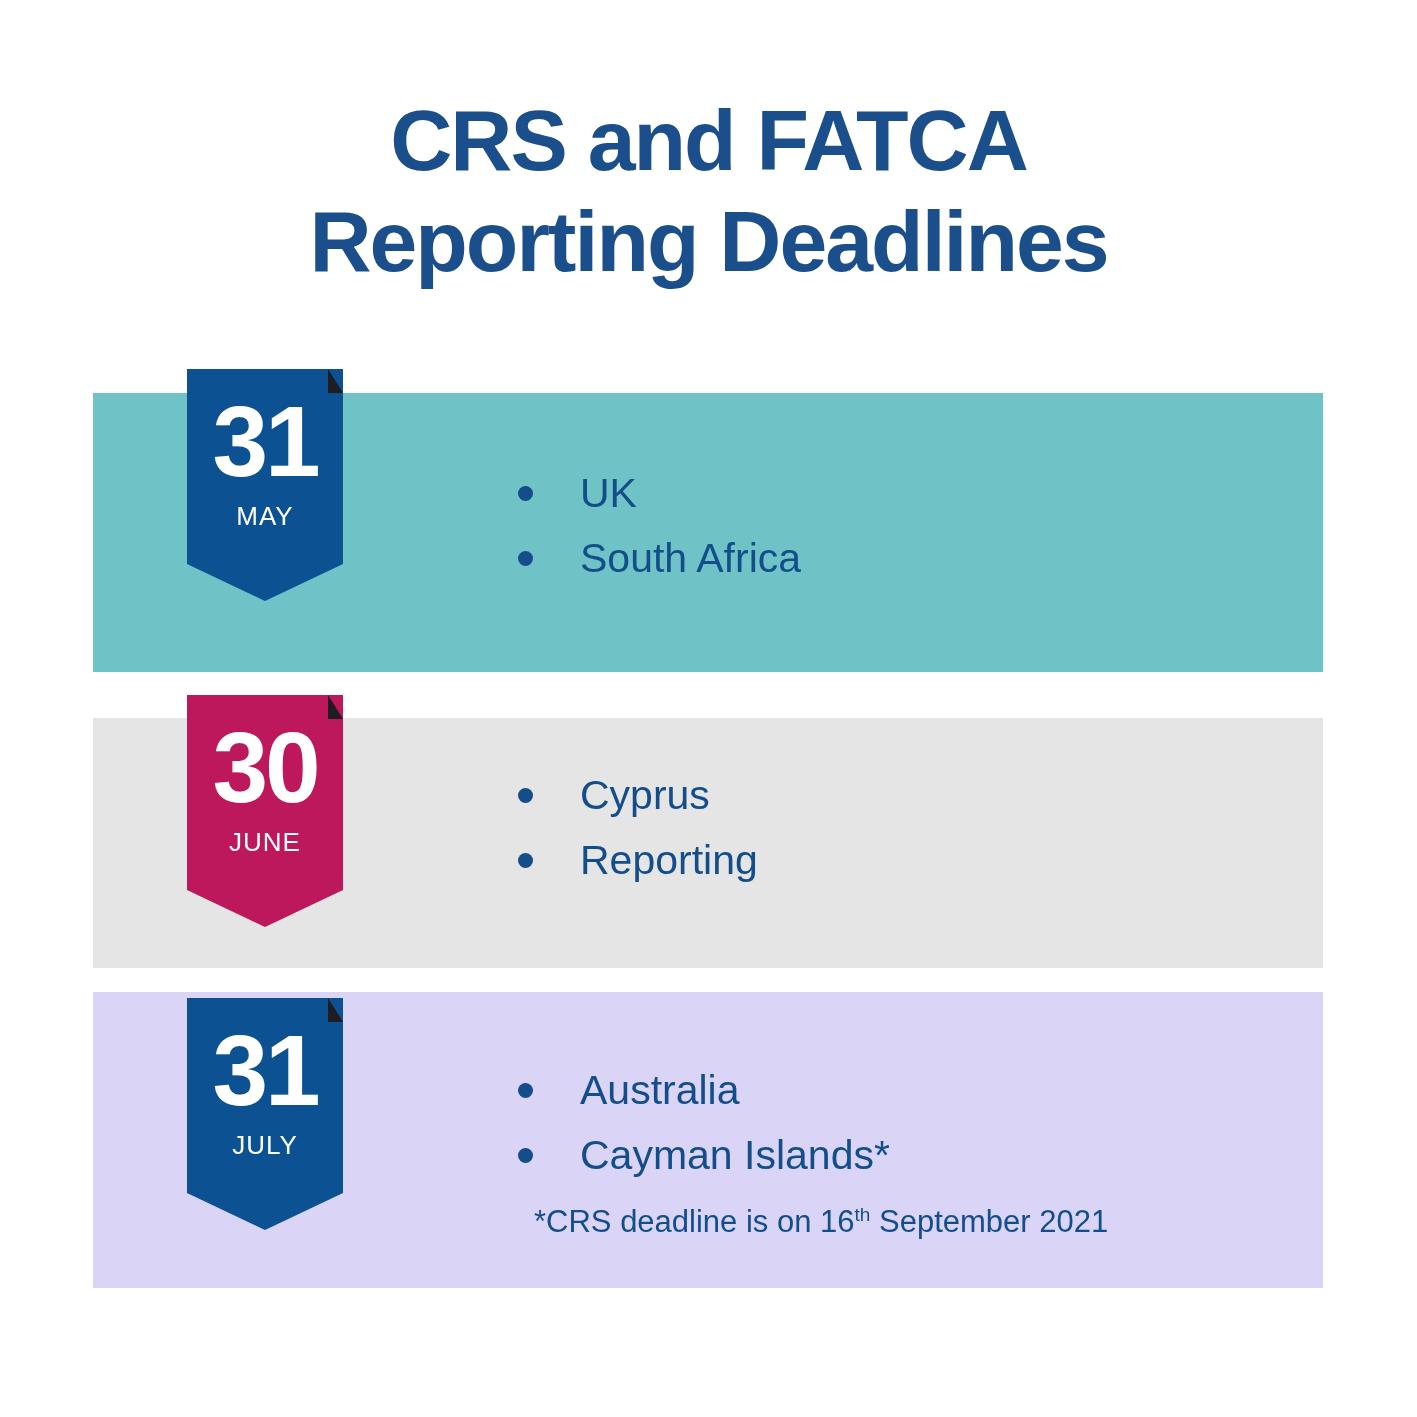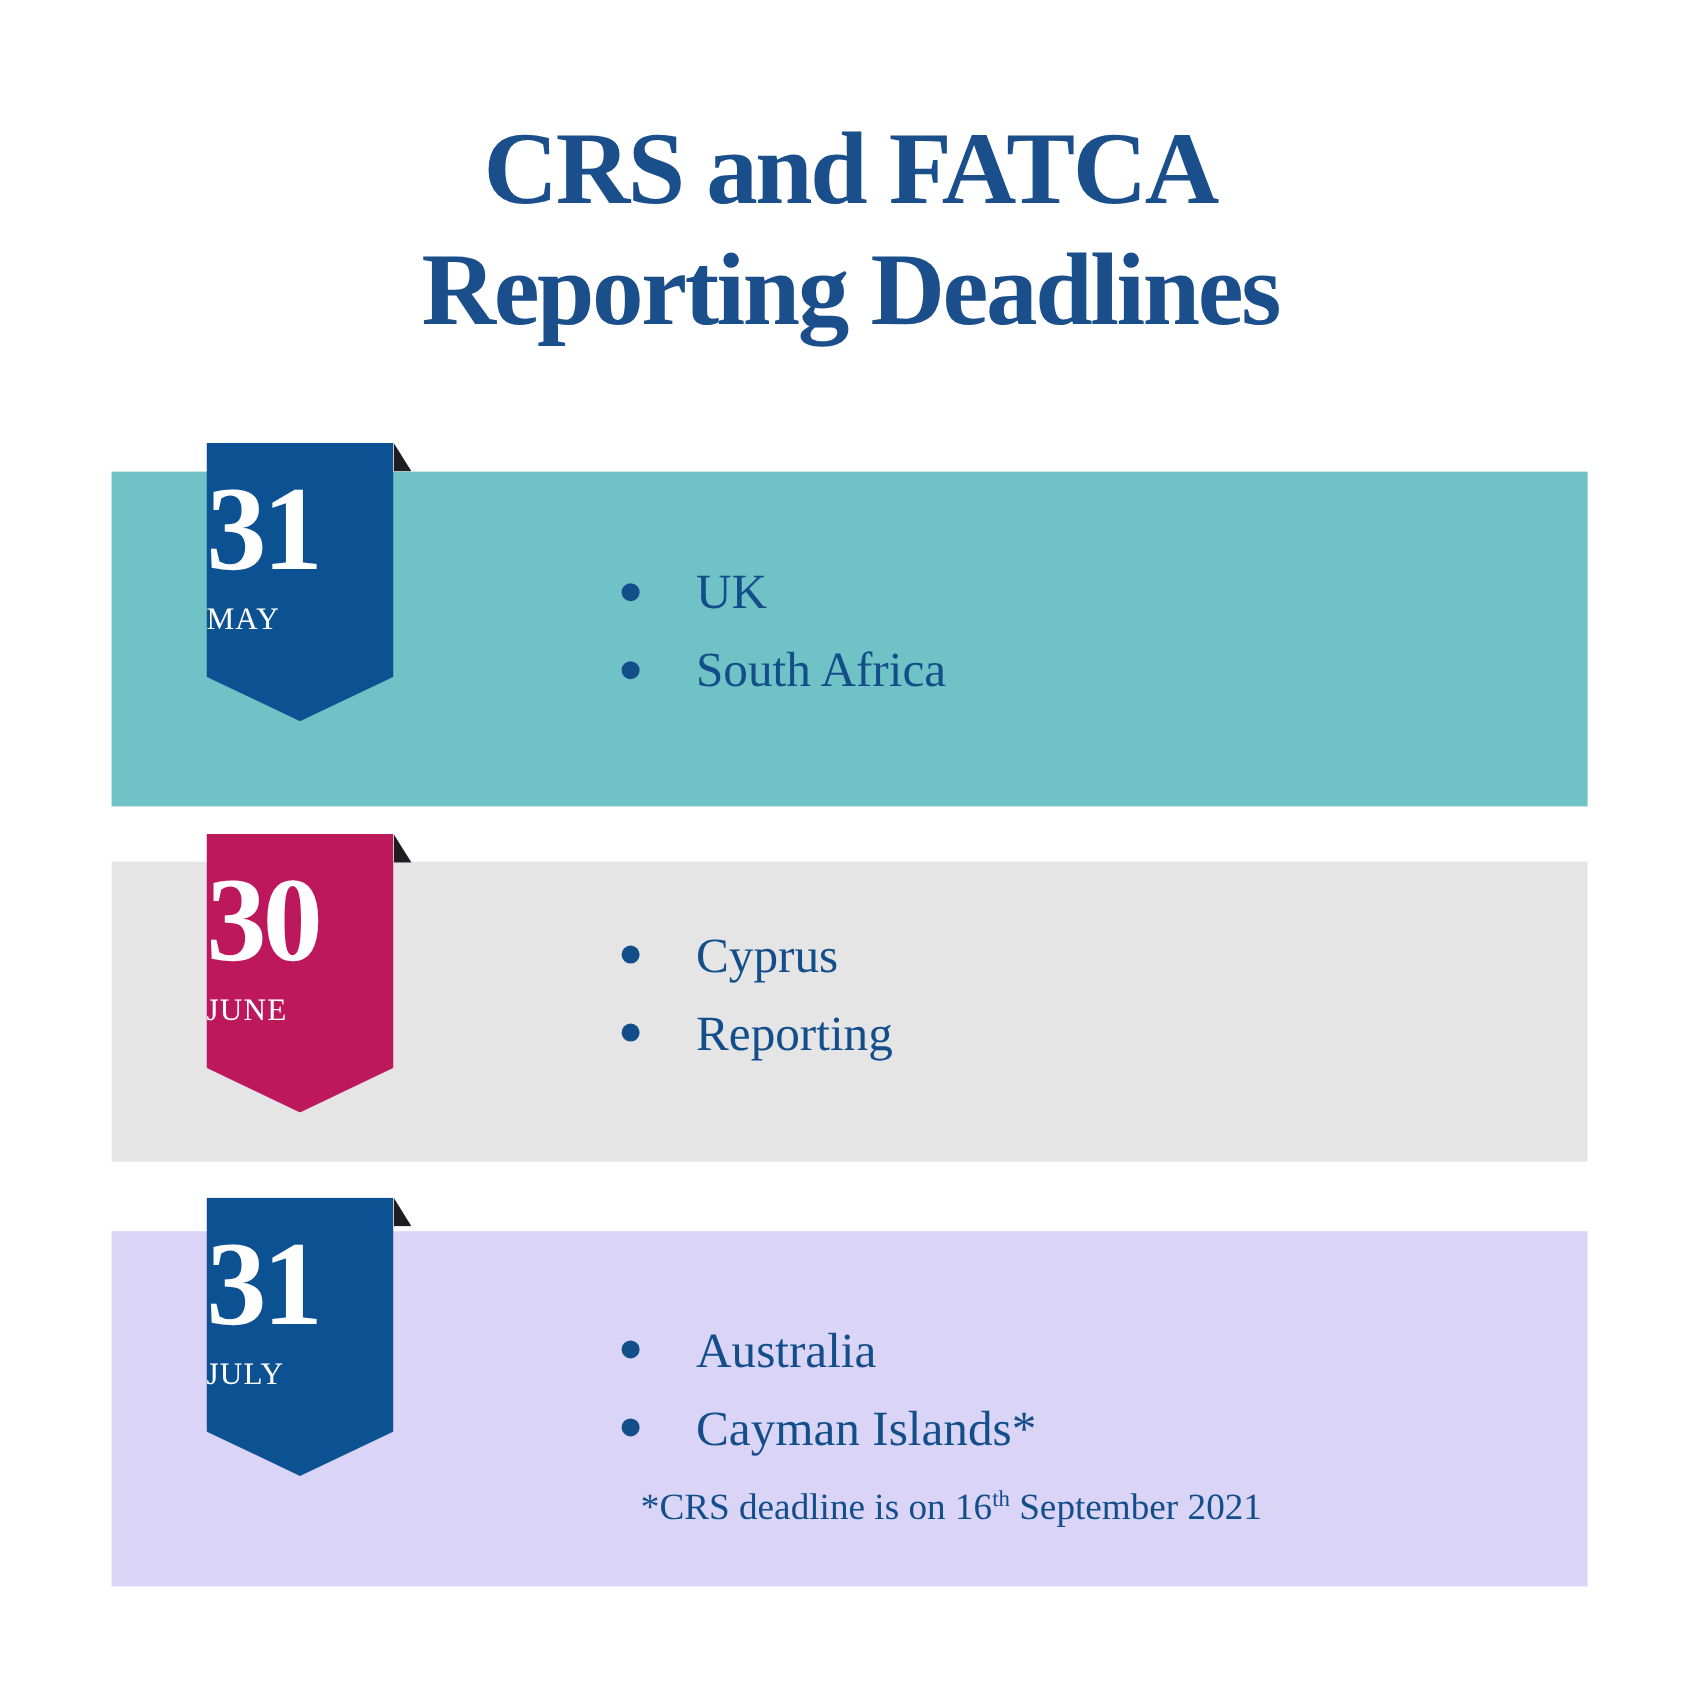--- a/index.html
+++ b/index.html
@@ -1,21 +1,21 @@
 <!DOCTYPE html>
 <html><head>
 <meta charset="utf-8">
 <style>
   html, body { margin: 0; padding: 0; background: #ffffff; }
   .page {
     position: relative;
     width: 1417px;
     height: 1417px;
     background: #ffffff;
-    font-family: Liberation Serif, serif;
+    font-family: Liberation Sans, sans-serif;
     overflow: hidden;
   }
 
   
   .title {
     position: absolute;
     top: 90px;
     left: 0;
     width: 100%;
     margin: 0;
@@ -34,21 +34,21 @@
     left: 93px;
     width: 1230px;
     box-sizing: border-box;
     display: flex;
     flex-direction: column;
     justify-content: center;
     padding-left: 425px;
   }
   .band-1 { top: 393px;  height: 279px; padding-bottom: 14px; }
   .band-2 { top: 718px;  height: 250px; padding-bottom: 30px; }
-  .band-3 { top: 1026px; height: 296px; padding-top: 20px; }
+  .band-3 { top: 992px; height: 296px; padding-top: 20px; }
 
   .items { list-style: none; margin: 0; padding: 0; }
   .item {
     display: flex;
     align-items: center;
     height: 65px;
     font-size: 41px;
     color: #134E8A;
     gap: 23px;
   }
@@ -79,22 +79,24 @@
   .ribbon-1 { top: 369px; }
   .ribbon-2 { top: 695px; }
   .ribbon-3 { top: 998px; }
 
   .ribbon-shape {
     width: 100%;
     height: 100%;
     clip-path: polygon(0 0, 100% 0, 100% 84%, 50% 100%, 0 84%);
     display: flex;
     flex-direction: column;
+    align-items: center;
     box-sizing: border-box;
     padding-top: 22px;
+    margin-left: 15px;
   }
   .day {
     font-size: 100px;
     line-height: 1;
     font-weight: 700;
     letter-spacing: -3px;
     color: #ffffff;
   }
   .month {
     margin-top: 10px;

